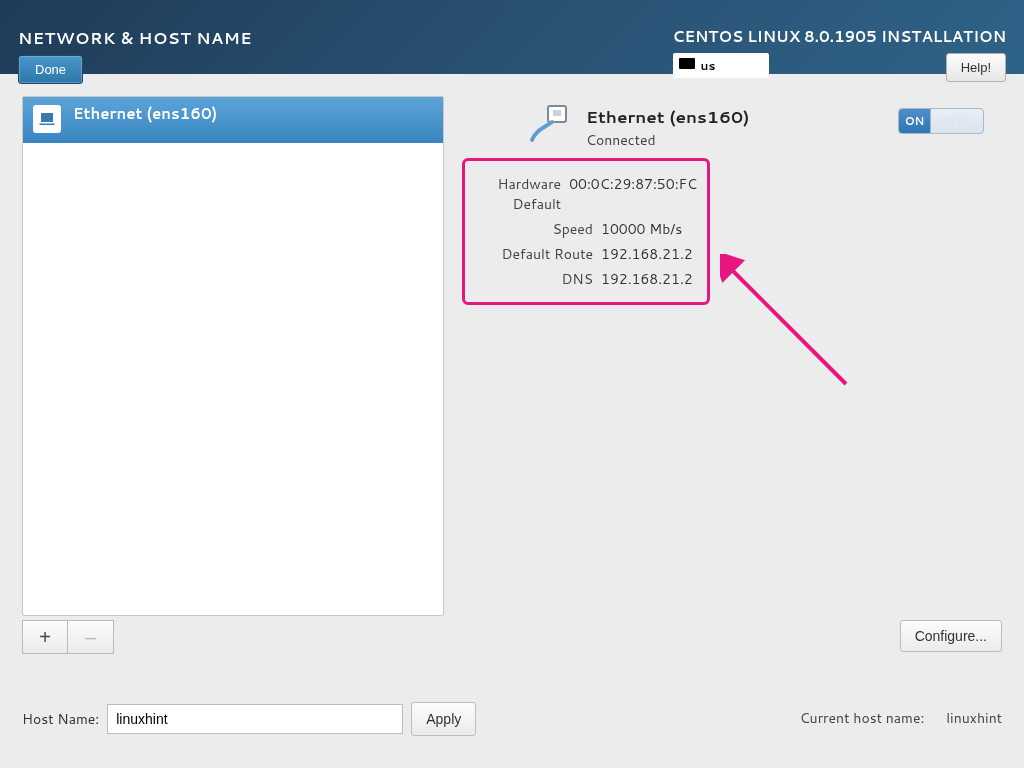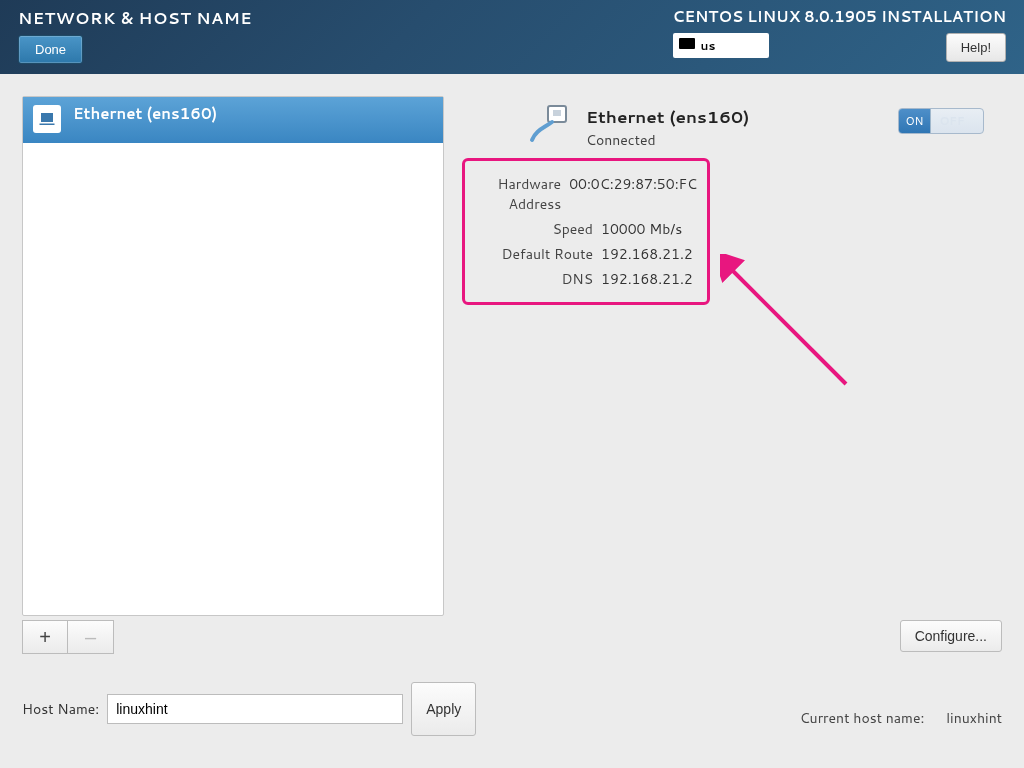--- a/index.html
+++ b/index.html
@@ -10,21 +10,21 @@
     height: 768px;
     overflow: hidden;
     color: #333;
     font-size: 14px;
   }
   .header {
     height: 74px;
     background: linear-gradient(135deg, #1f3b57 0%, #274d6e 40%, #2f6388 100%);
     position: relative;
     color: #fff;
-    padding: 6px 18px 0 18px;
+    padding: 26px 18px 0 18px;
   }
   .header-left { float:left; }
   .header-right { float:right; text-align:right; }
   .page-title { font-weight:700; letter-spacing:0.5px; font-size:16px; }
   .install-title { font-weight:600; font-size:15px;text-align:right; }
   .btn {
     border:1px solid #1f4a66;
     background: linear-gradient(#4a95c7,#2d78ab);
     color:#fff;
     padding:6px 16px;
@@ -113,21 +113,21 @@
     width:86px; height:26px;
     border:1px solid #a7b9cc;
     border-radius:4px;
     background: linear-gradient(#e8eef4,#dbe4ee);
     overflow:hidden;
     cursor:pointer;
     display:flex;
   }
   .toggle .on {
     width:32px; background: linear-gradient(#4e8fc9,#2f76b4);
-    color:#fff; font-size:11px; font-weight:400;
+    color:#fff; font-size:11px; font-weight:700;
     display:flex; align-items:center; justify-content:center;
     border-right:1px solid #9fb7cc;
   }
   .toggle .off { width:42px; color:#dbe4ee; font-size:11px; font-weight:700; display:flex; align-items:center; justify-content:center;}
   .details-box {
     position:absolute; left:462px; top:84px;
     width:248px;
     border:3px solid #e8167f;
     border-radius:6px;
     padding:8px 10px;
@@ -156,21 +156,21 @@
   .hostname-row label { font-size:14px; color:#333; }
   .hostname-input {
     width:296px; height:30px;
     border:1px solid #bcbcbc;
     padding:0 8px;
     font-size:14px;
   }
   .apply-btn {
     background: linear-gradient(#fcfcfc,#ebebeb);
     border:1px solid #bcbcbc;
-    padding:18px 14px;
+    padding:8px 14px;
     font-size:14px;
     border-radius:3px;
     cursor:pointer;
     color:#333;
   }
   .current-host {
     position:absolute; right:22px; bottom:40px;
     font-size:14px; color:#444;
   }
   .current-host .val { margin-left:18px; }
@@ -226,21 +226,21 @@
     </div>
   </div>
 
   <div class="toggle" style="position:absolute; left:898px; top:34px;">
     <div class="on">ON</div>
     <div class="off">OFF</div>
   </div>
 
   <div class="details-box">
     <div class="detail-row">
-      <div class="detail-label">Hardware Address</div>
+      <div class="detail-label">Hardware Default</div>
       <div class="detail-val">00:0C:29:87:50:FC</div>
     </div>
     <div class="detail-row">
       <div class="detail-label">Speed</div>
       <div class="detail-val">10000 Mb/s</div>
     </div>
     <div class="detail-row">
       <div class="detail-label">Default Route</div>
       <div class="detail-val">192.168.21.2</div>
     </div>

